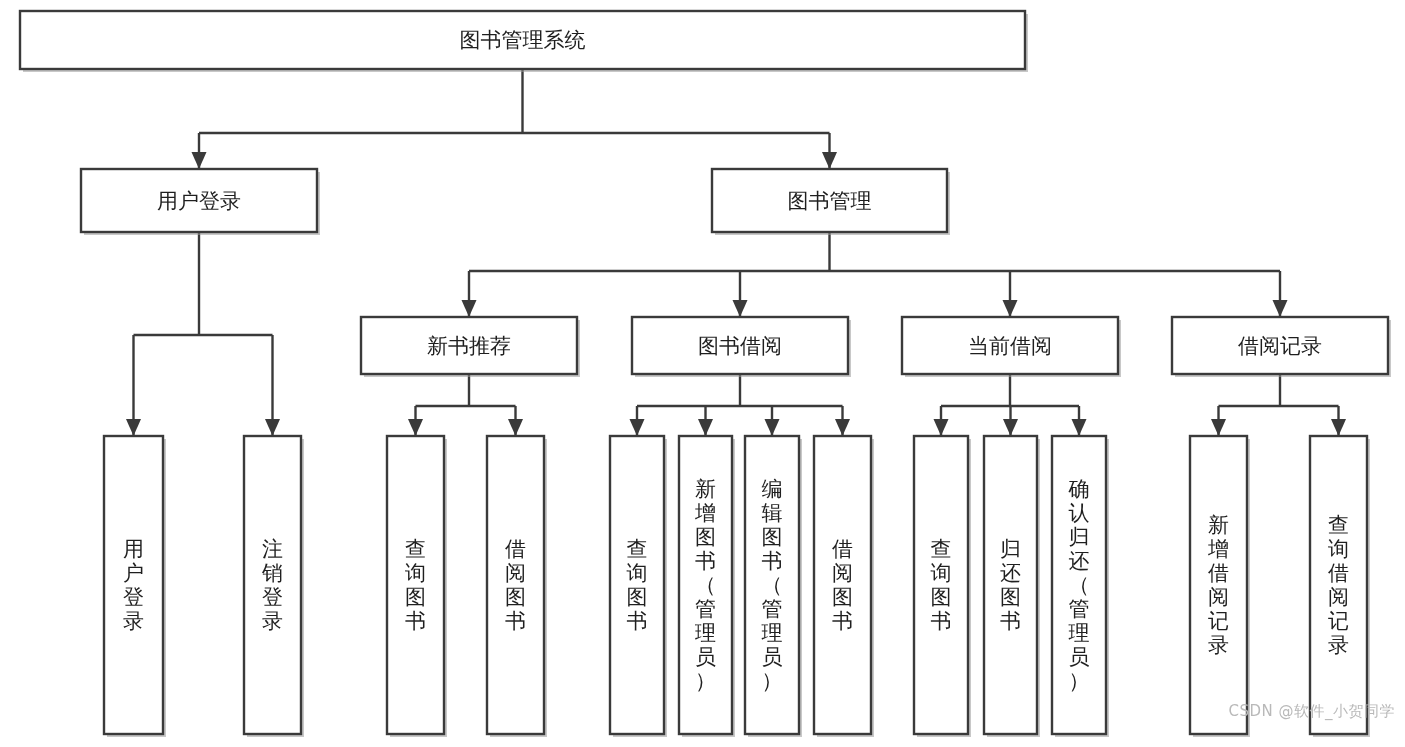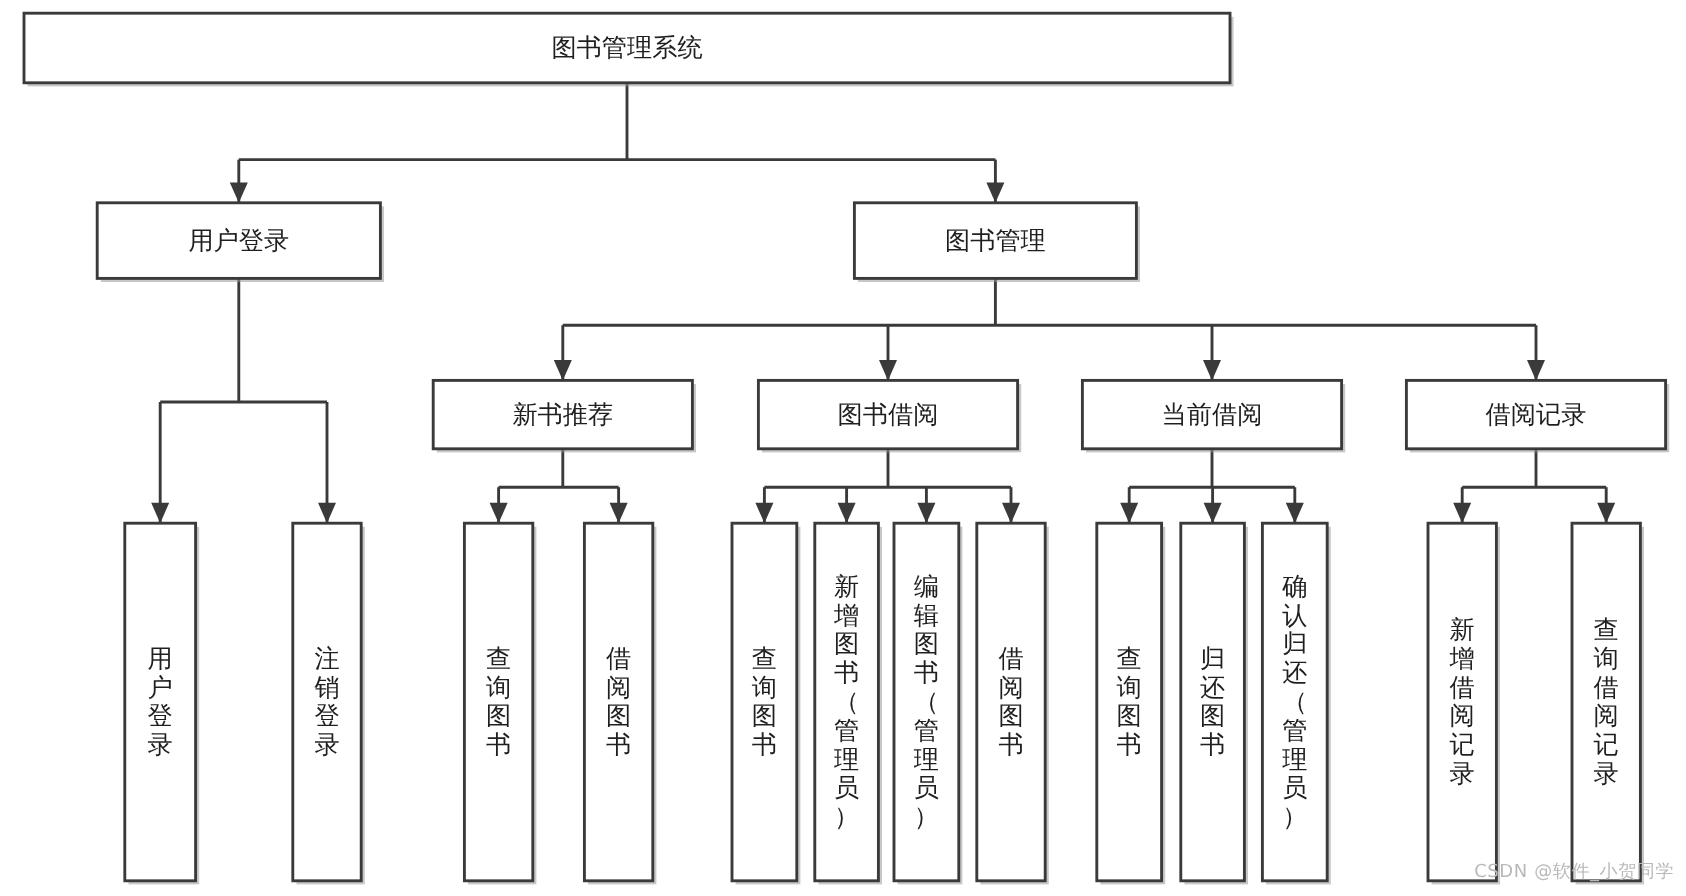--- a/index.html
+++ b/index.html
@@ -53,21 +53,21 @@
   }
   .node-label-v {
     font-family: "DejaVu Sans", "Liberation Sans", sans-serif;
     font-size: 21px;
     fill: #1f1f1f;
     text-anchor: middle;
   }
   .watermark {
     position: absolute;
     right: 10px;
-    bottom: 5px;
+    bottom: 20px;
     font-family: "DejaVu Sans", "Liberation Sans", sans-serif;
     font-size: 15px;
     color: #b9b9b9;
     letter-spacing: 0.5px;
     white-space: nowrap;
     pointer-events: none;
   }
 </style>
 </head>
 <body>

